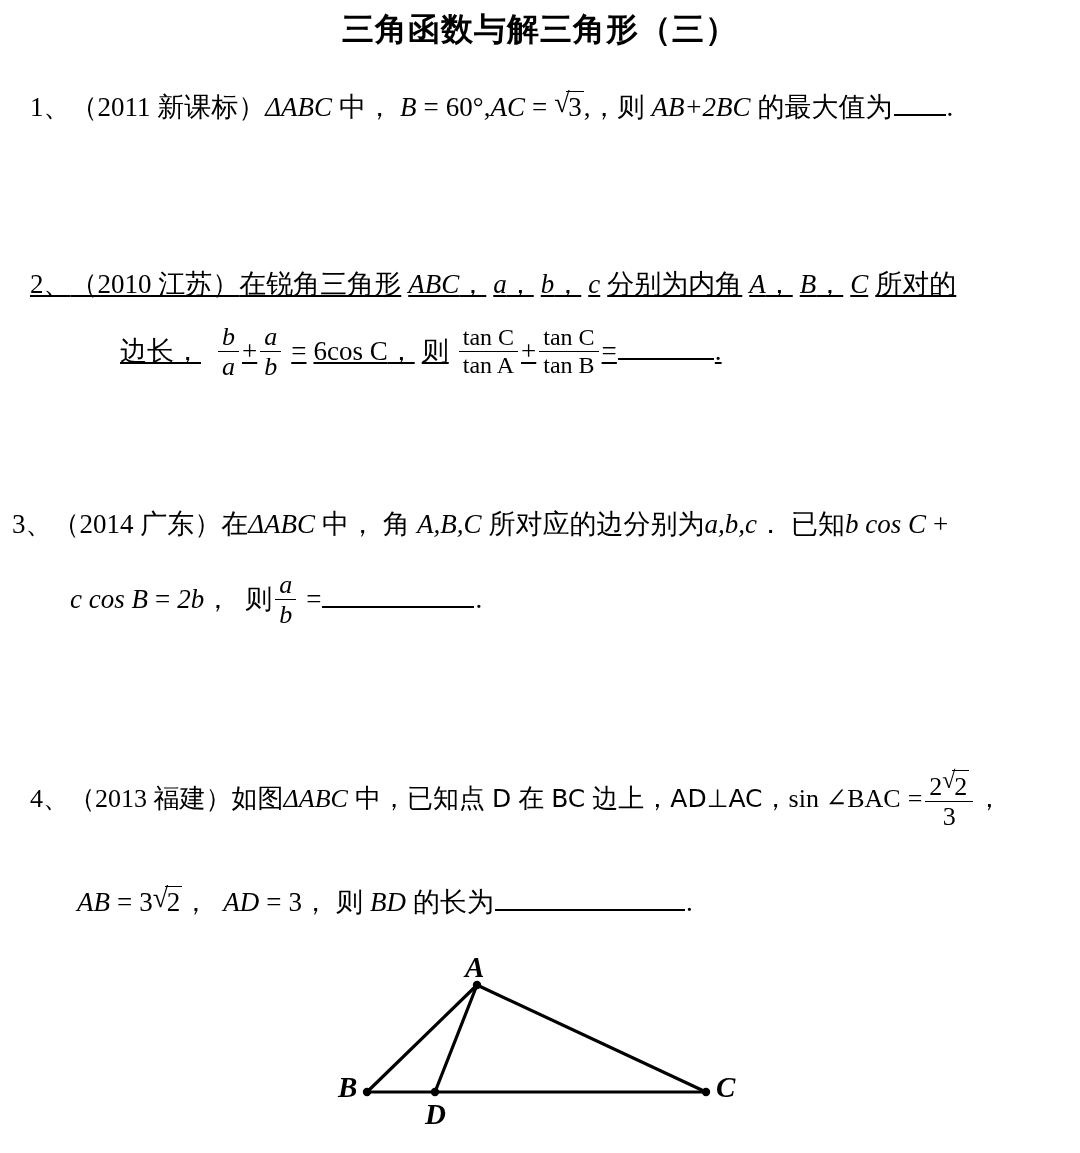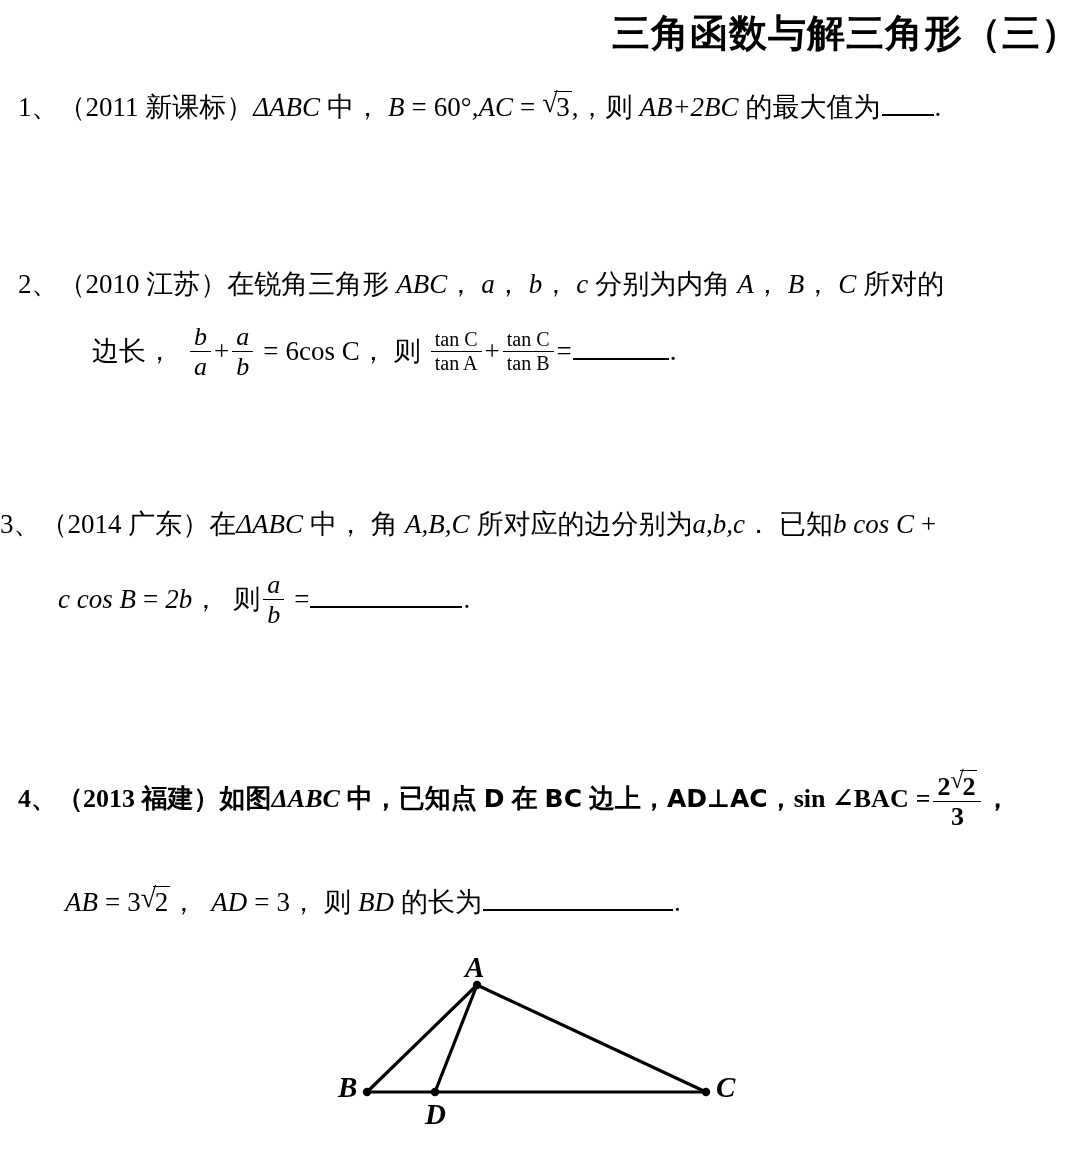--- a/index.html
+++ b/index.html
@@ -15,32 +15,32 @@
     color: #000000;
     overflow: hidden;
   }
 
   
   .doc-title {
     position: absolute;
     top: 8px;
     left: 0;
     width: 1080px;
-    text-align: right;
+    text-align: center;
     font-family: "DejaVu Sans", "Liberation Sans", sans-serif;
     font-weight: bold;
-    font-size: 38px;
+    font-size: 32px;
     letter-spacing: 1px;
     white-space: nowrap;
   }
 
   
   .q {
     position: absolute;
-    left: 0;
+    left: 12px;
     width: 944px;
   }
   .q-line {
     position: relative;
     display: block;
     white-space: nowrap;
     font-size: 27px;
     line-height: 1.1;
   }
 
@@ -77,21 +77,21 @@
     top: -2px;
     margin: 0 3px;
   }
   .frac .num, .frac .den {
     display: block;
     padding: 0 4px;
     font-size: 26px;
     line-height: 1.12;
   }
   .frac .num { border-bottom: 1.6px solid #000; }
-  .frac.small .num, .frac.small .den { font-size: 20px; }
+  .frac.small .num, .frac.small .den { font-size: 24px; }
 
   
   .sqrt {
     display: inline-block;
     position: relative;
     padding-left: 12px;
     white-space: nowrap;
   }
   .sqrt > .radicand {
     display: inline-block;
@@ -140,42 +140,42 @@
 <body>
 
 <div class="doc-title">三角函数与解三角形（三）</div>
 
 <div class="q" style="top:86px;">
   <div class="q-line" style="padding-left:18px;">
     <span class="cn">1、</span><span class="cn">（2011 新课标）</span><span class="mi">ΔABC</span><span class="sp"></span><span class="cn">中，</span><span class="sp"></span><span class="mi">B</span><span class="sp"></span><span class="mn">=</span><span class="sp"></span><span class="mn">60°</span><span class="mn">,</span><span class="mi">AC</span><span class="sp"></span><span class="mn">=</span><span class="sp"></span><span class="sqrt"><span class="sign">√</span><span class="radicand mn">3</span></span><span class="mn">,</span><span class="cn">，</span><span class="cn">则</span><span class="sp"></span><span class="mi">AB+2BC</span><span class="sp"></span><span class="cn">的最大值为</span><span class="blank blank-s"></span><span class="mn">.</span>
   </div>
 </div>
 
-<div class="q" style="top:270px;">
+<div class="q" style="top:270px;text-decoration:underline;">
   <div class="q-line" style="padding-left:18px;">
     <span class="cn">2、</span><span class="cn">（2010 江苏）</span><span class="cn">在锐角三角形</span><span class="sp"></span><span class="mi">ABC</span><span class="cn">，</span><span class="sp"></span><span class="mi">a</span><span class="cn">，</span><span class="sp"></span><span class="mi">b</span><span class="cn">，</span><span class="sp"></span><span class="mi">c</span><span class="sp"></span><span class="cn">分别为内角</span><span class="sp"></span><span class="mi">A</span><span class="cn">，</span><span class="sp"></span><span class="mi">B</span><span class="cn">，</span><span class="sp"></span><span class="mi">C</span><span class="sp"></span><span class="cn">所对的</span>
   </div>
 
-  <div class="q-line" style="padding-left:92px; margin-top:24px;">
+  <div class="q-line" style="padding-left:92px; margin-top:24px;margin-left:16px;">
     <span class="cn">边长，</span><span class="sp-l"></span><span class="frac"><span class="num mi">b</span><span class="den mi">a</span></span><span class="mn">+</span><span class="frac"><span class="num mi">a</span><span class="den mi">b</span></span><span class="sp"></span><span class="mn">=</span><span class="sp"></span><span class="mn">6cos C</span><span class="cn">，</span><span class="sp"></span><span class="cn">则</span><span class="sp"></span><span class="frac small"><span class="num mn">tan C</span><span class="den mn">tan A</span></span><span class="mn">+</span><span class="frac small"><span class="num mn">tan C</span><span class="den mn">tan B</span></span><span class="mn">=</span><span class="blank blank-m"></span><span class="mn">.</span>
   </div>
 </div>
 
 <div class="q" style="top:510px;">
   <div class="q-line" style="">
     <span class="cn">3、</span><span class="cn">（2014 广东）</span><span class="cn">在</span><span class="mi">ΔABC</span><span class="sp"></span><span class="cn">中，</span><span class="sp"></span><span class="cn">角</span><span class="sp"></span><span class="mi">A,B,C</span><span class="sp"></span><span class="cn">所对应的边分别为</span><span class="mi">a,b,c</span><span class="cn">．</span><span class="sp"></span><span class="cn">已知</span><span class="mi">b cos C</span><span class="sp"></span><span class="mn">+</span>
   </div>
 
   <div class="q-line" style="padding-left:58px; margin-top:32px;">
     <span class="mi">c cos B</span><span class="sp"></span><span class="mn">=</span><span class="sp"></span><span class="mi">2b</span><span class="cn">，</span><span class="sp-l"></span><span class="cn">则</span><span class="frac"><span class="num mi">a</span><span class="den mi">b</span></span><span class="sp"></span><span class="mn">=</span><span class="blank blank-l"></span><span class="mn">.</span>
   </div>
 </div>
 
 <div class="q" style="top:770px;">
-  <div class="q-line" style="padding-left:18px; font-size:26px;font-weight:bold;">
+  <div class="q-line" style="padding-left:18px; font-size:26px;">
     <span class="cn">4、</span><span class="cn">（2013 福建）</span><span class="cn">如图</span><span class="mi">ΔABC</span><span class="sp"></span><span class="cn">中，</span><span class="cn">已知点</span><span class="sp"></span><span class="sg">D</span><span class="sp"></span><span class="cn">在</span><span class="sp"></span><span class="sg">BC</span><span class="sp"></span><span class="cn">边上，</span><span class="sg">AD</span><span class="sg">⊥</span><span class="sg">AC</span><span class="cn">，</span><span class="mn" style="font-style:normal;">sin ∠BAC</span><span class="sp"></span><span class="mn">=</span><span class="frac" style="top:0;"><span class="num"><span class="mn">2</span><span class="sqrt" style="padding-left:10px;"><span class="sign" style="font-size:24px;">√</span><span class="radicand mn">2</span></span></span><span class="den mn">3</span></span><span class="cn">，</span>
   </div>
 
   <div class="q-line" style="padding-left:65px; margin-top:50px;">
     <span class="mi">AB</span><span class="sp"></span><span class="mn">=</span><span class="sp"></span><span class="mn">3</span><span class="sqrt"><span class="sign">√</span><span class="radicand mn">2</span></span><span class="cn">，</span><span class="sp-l"></span><span class="mi">AD</span><span class="sp"></span><span class="mn">=</span><span class="sp"></span><span class="mn">3</span><span class="cn">，</span><span class="sp"></span><span class="cn">则</span><span class="sp"></span><span class="mi">BD</span><span class="sp"></span><span class="cn">的长为</span><span class="blank blank-xl"></span><span class="mn">.</span>
   </div>
 </div>
 
 <div class="figure">
   <svg width="1080" height="223" viewBox="0 0 1080 223">

